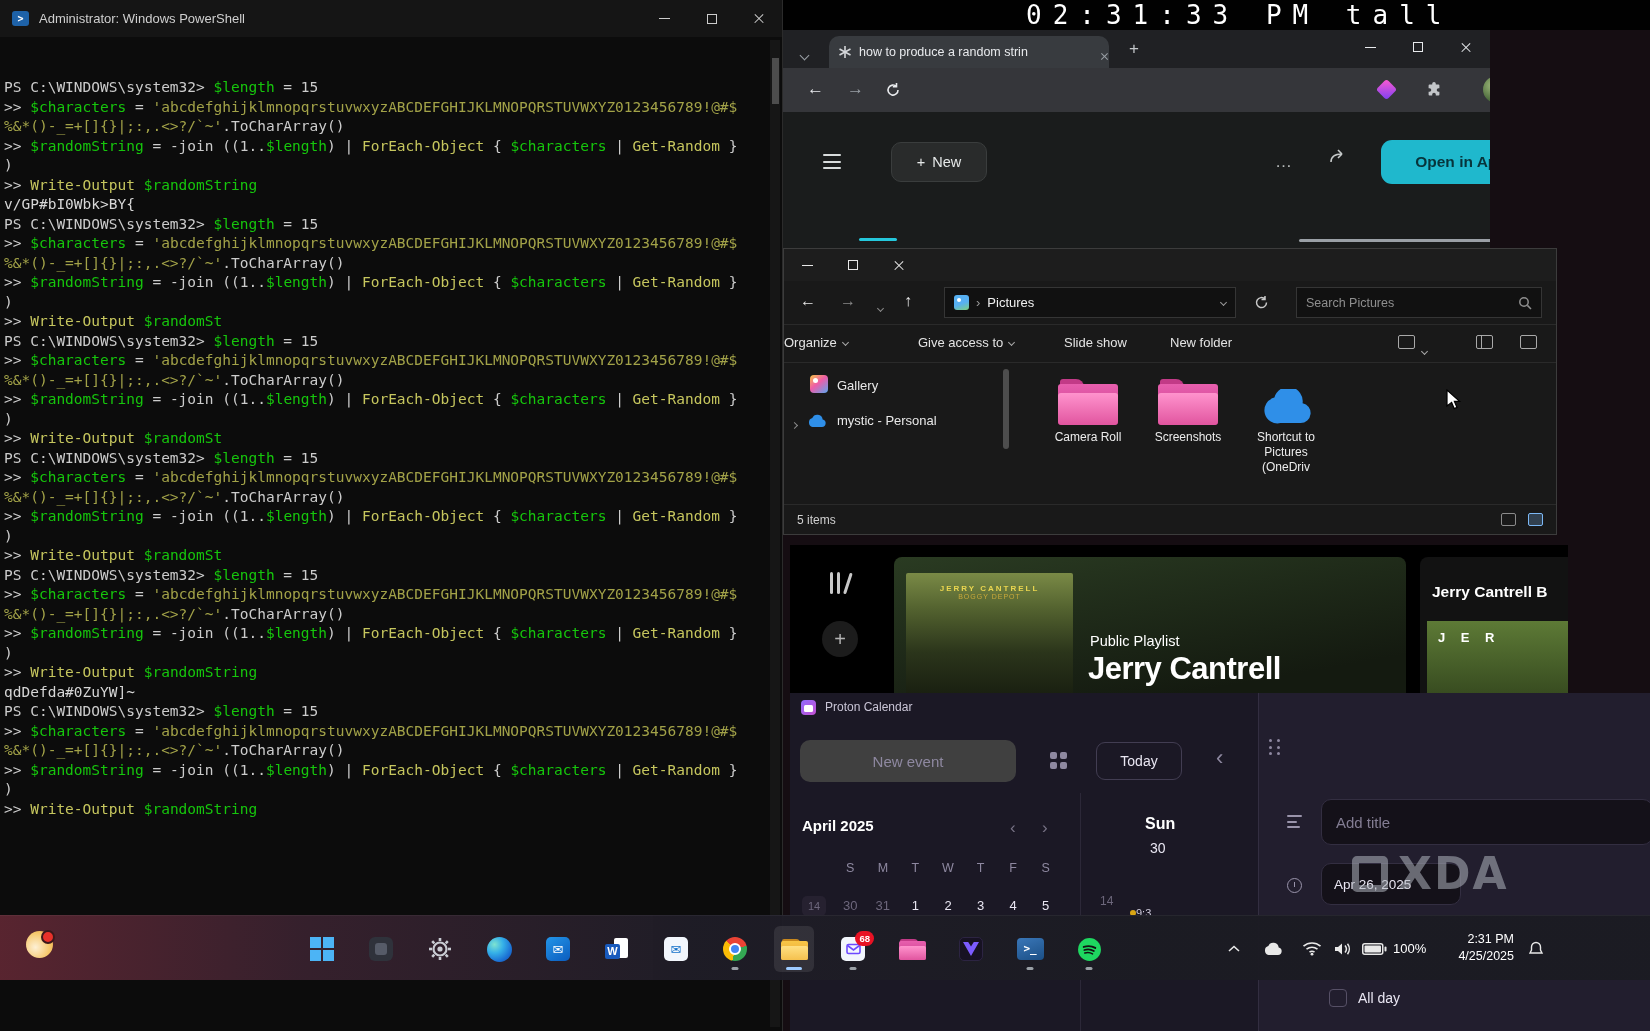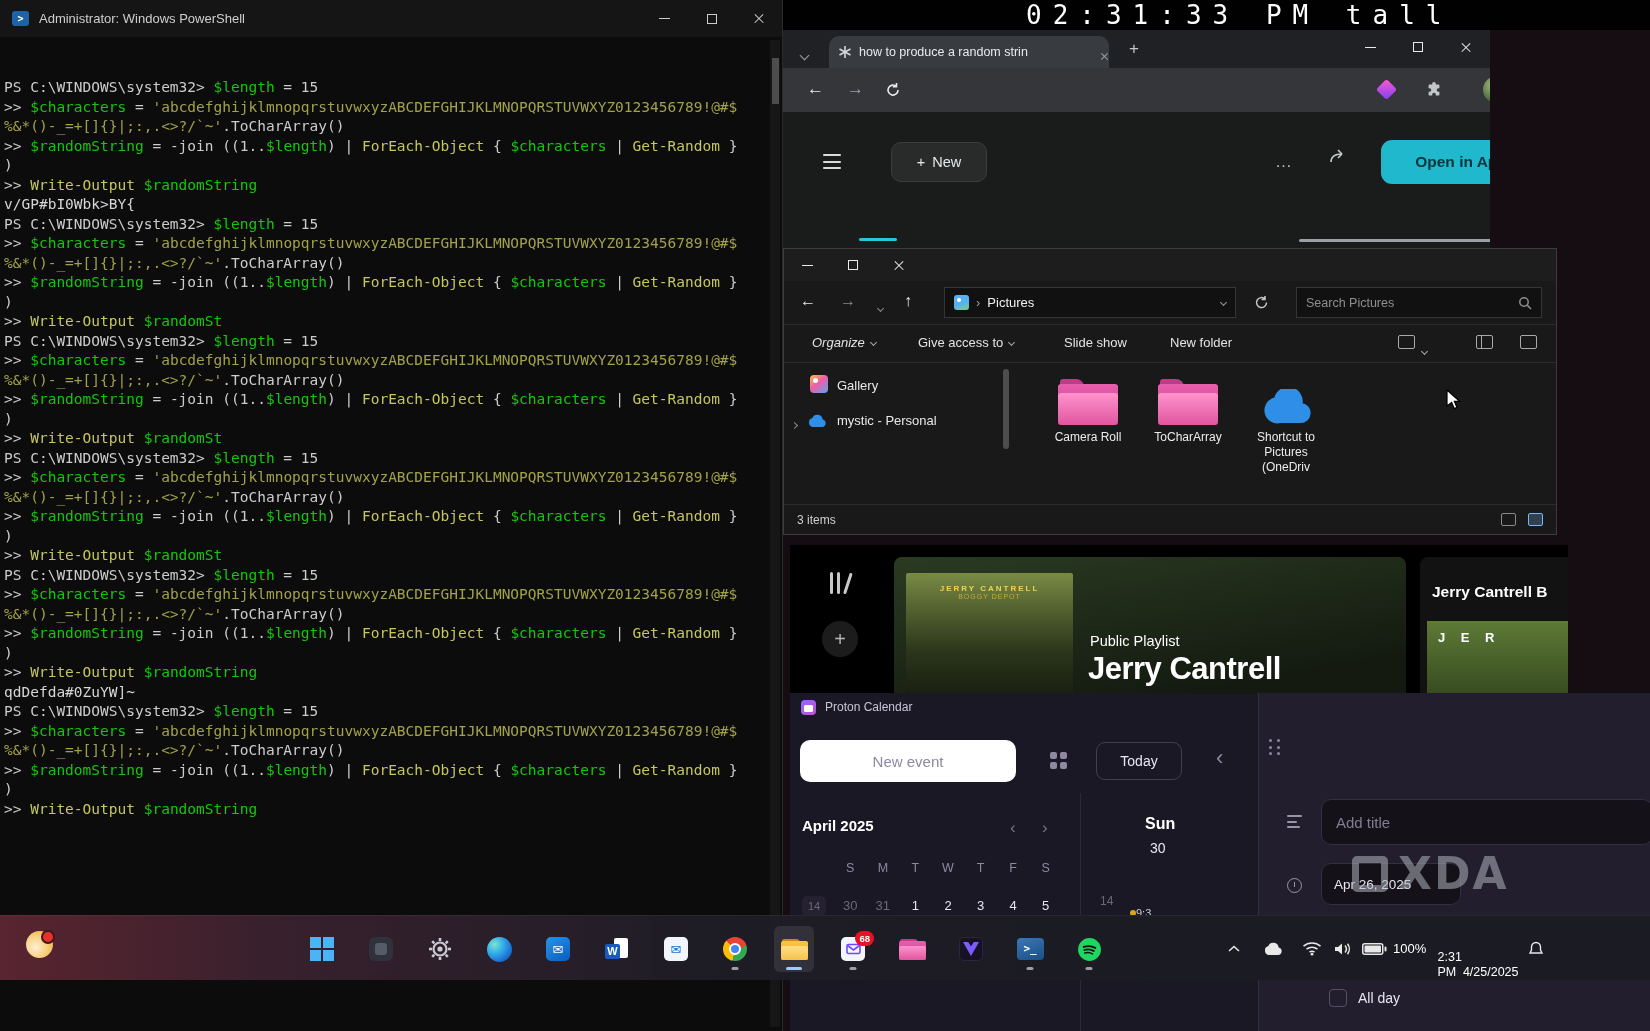--- a/index.html
+++ b/index.html
@@ -124,21 +124,21 @@
   .sp-side-title{padding:26px 0 0 12px;font-size:15.5px;font-weight:700;color:#fff;white-space:nowrap;overflow:hidden}
   .sp-side-art{position:absolute;left:7px;top:64px;width:141px;height:96px;
                background:linear-gradient(180deg,#5d7a36,#2c3d19)}
   .sp-side-art .jer{padding:9px 0 0 11px;color:#fff;font-weight:700;font-size:13px;letter-spacing:6px}
   
   #cal-win{left:790px;top:693px;width:860px;height:338px;background:#1b1825;z-index:5}
   .cal-titlebar{height:28px;display:flex;align-items:center;gap:9px;padding-left:11px}
   .cal-ic{width:15px;height:15px;border-radius:4px;background:linear-gradient(135deg,#8f6bff,#c44fd0);position:relative}
   .cal-ic::after{content:"";position:absolute;left:3px;top:5px;right:3px;bottom:3px;background:#fff;border-radius:1.5px}
   .cal-app-title{font-size:12px;color:#c9c5d6}
-  .cal-newevent{position:absolute;left:10px;top:47px;width:216px;height:42px;border-radius:10px;background:#ffffff;
+  .cal-newevent{position:absolute;left:10px;top:47px;width:216px;height:42px;border-radius:10px;background:#404040;
                 color:#8e88a0;font-size:15px;display:flex;align-items:center;justify-content:center}
   .cal-grid-ic{position:absolute;left:260px;top:59px;display:grid;grid-template-columns:7px 7px;gap:3px}
   .cal-grid-ic i{width:7px;height:7px;border-radius:2px;background:#8e88a0}
   .cal-today{position:absolute;left:306px;top:49px;width:86px;height:38px;border:1px solid #423d52;border-radius:9px;
              color:#e9e6f2;font-size:14px;display:flex;align-items:center;justify-content:center}
   .cal-prev{position:absolute;left:426px;top:52px;color:#8e88a0;font-size:22px}
   .cal-month{position:absolute;left:12px;top:124px;font-size:15px;font-weight:700;color:#fff}
   .cal-mchev{position:absolute;top:125px;color:#777285;font-size:17px}
   .cal-wkdays,.cal-days{position:absolute;left:44px;width:228px;display:grid;grid-template-columns:repeat(7,1fr);
              text-align:center;font-size:12.5px}
@@ -211,21 +211,21 @@
   .fold.yellow .back{background:linear-gradient(180deg,#f8c646,#e8a33c)}
   .fold.yellow .front{background:linear-gradient(180deg,#ffe083,#f5c14e)}
   .fold.pink .tab{background:#c23a87}
   .fold.pink .back{background:linear-gradient(180deg,#e85fae,#c23a87)}
   .fold.pink .front{background:linear-gradient(180deg,#ff93cd,#e1559f)}
   .badge{position:absolute;top:-6px;right:-9px;background:#e81224;color:#fff;font-size:9.5px;font-weight:bold;
          line-height:1;padding:2.5px 4px;border-radius:8px}
   .ic-ps{width:27px;height:22px;border-radius:4px;background:linear-gradient(160deg,#3a77b8,#1b4f86);color:#fff;
          font:italic bold 11px/22px "DejaVu Sans Mono",monospace;text-align:center}
   .tray-item{position:absolute;top:0;height:65px;display:flex;align-items:center;color:#eaeaea;gap:6px}
-  .tray-clock{flex-direction:row;justify-content:center;align-items:flex-end;gap:1px;font-size:12.5px;color:#fff;line-height:1.25}
+  .tray-clock{flex-direction:column;justify-content:center;align-items:flex-end;gap:1px;font-size:12.5px;color:#fff;line-height:1.25}
   
   #cursor{position:absolute;left:1446px;top:389px;z-index:40}
 </style>
 </head>
 <body>
 
 <div id="stage">
 
   <section class="win" id="ps-win">
     <div class="ps-titlebar">
@@ -349,21 +349,21 @@
         </svg>
       </div>
     </div>
     <div class="ex-cmdbar">
       <span class="view-ic" style="left:614px"></span>
       <span class="ex-glyph" style="left:638px;top:17px;color:#a9a9a9"><i class="chev down sm" style="margin:0"></i></span>
       <span class="view-ic" style="left:692px">
           <i style="display:block;width:5px;height:100%;border-right:1.4px solid #a9a9a9"></i>
         </span>
       <span class="view-ic" style="left:736px"></span>
-    <span class="menu-item" style="left: 28px; font-style: italic;">Organize<i class="chev down sm" style="color: rgb(169, 169, 169);"></i></span>
+    <span class="menu-item" style="left: 0;">Organize<i class="chev down sm" style="color: rgb(169, 169, 169);"></i></span>
         <span class="menu-item" style="left: 134px;">Give access to<i class="chev down sm" style="color: rgb(169, 169, 169);"></i></span>
         <span class="menu-item" style="left: 280px;">Slide show</span>
         <span class="menu-item" style="left: 386px;">New folder</span>
       </div>
     <div class="ex-body">
       <div class="ex-side">
           <div class="side-row" style="top: 50px; left: 8px;">
             <i class="chev right sm" style="color:#8a8a8a;margin:0"></i>
             <svg width="22" height="14">
               <path d="M6.5 13h9.5a3.8 3.8 0 0 0 .7-7.5 5.4 5.4 0 0 0-10.4-1.4A4.6 4.6 0 0 0 6.5 13z" fill="#2f8fe8"></path>
@@ -390,34 +390,34 @@
             <div class="lbl">Camera Roll</div>
           </div>
           <div class="file" style="left: 130px;">
             <div class="icwrap">
               <span class="pfold">
                 <i class="tab"></i>
                 <i class="back"></i>
                 <i class="front"></i>
               </span>
             </div>
-            <div class="lbl">ToCharArray</div>
+            <div class="lbl">Screenshots</div>
           </div>
           <div class="file" style="left: 228px;">
             <div class="icwrap">
               <svg width="56" height="36" viewBox="0 0 28 18">
                 <path d="M11.3 17h10a5 5 0 0 0 1-9.9A7.2 7.2 0 0 0 8.2 4.3 6.4 6.4 0 0 0 11.3 17z" fill="#2f8fe8"></path>
               </svg>
             </div>
             <div class="lbl">Shortcut to Pictures (OneDriv</div>
           </div>
         </div>
     </div>
     <div class="ex-status">
-      <span>3 items</span>
+      <span>5 items</span>
       <span class="stat-icons">
         <span class="stat-ic"></span>
         <span class="stat-ic sel"></span>
       </span>
     </div>
   </section>
 
   <section class="win" id="spotify-win">
     <span class="sp-lib">
         <i></i>

